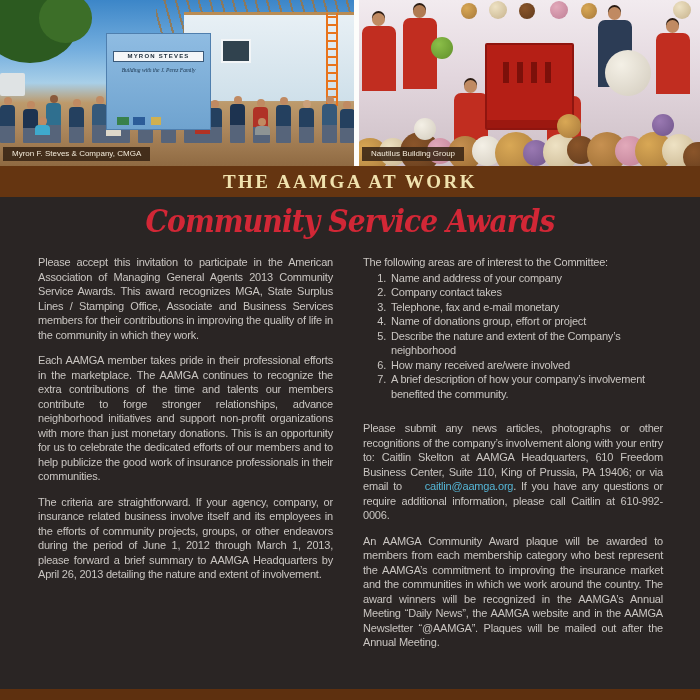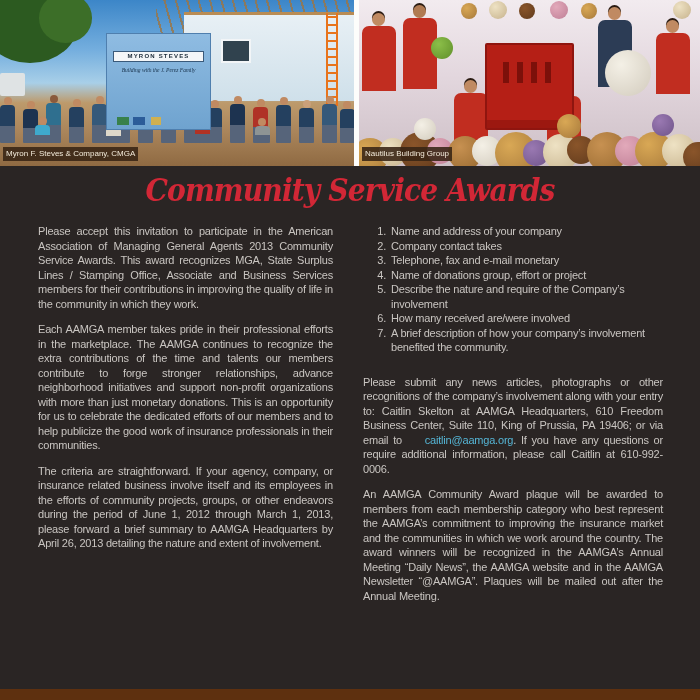--- a/index.html
+++ b/index.html
@@ -59,21 +59,21 @@
   .bear.c  { --c1:#eee2c4; --c2:#c6b28c; }
   .bear.br { --c1:#8a552a; --c2:#603a1c; }
   .bear.pk { --c1:#e2a9ba; --c2:#bf7f96; }
   .bear.tn { --c1:#c79151; --c2:#96682f; }
   .bear.w  { --c1:#f4f0e6; --c2:#d2cbbd; }
   .bear.pu { --c1:#9a79b2; --c2:#6f548a; }
   .bear.gr { --c1:#8cbf49; --c2:#5f8f2a; }
 
   .caption { position:absolute; left:3px; bottom:5px; z-index:5;
              background:rgba(56,36,20,.88); color:#f2ead9;
-             font-size:8px; line-height:14px; padding:0 3px; white-space:nowrap; }
+             font-size:8px; line-height:14px; padding:0 9px; white-space:nowrap; }
 
   
   .band-title { height:31px; line-height:31px; text-align:center;
                 background:var(--c-header-band,#653511);
                 color:var(--c-title-cream,#f0e2ae);
                 font-family:"Liberation Serif",serif; font-weight:bold;
                 font-size:19px; letter-spacing:2.5px; }
   .script-title { height:50px; padding-top:2px; text-align:center;
                 color:var(--c-accent-red,#d22736);
                 font-family:"DejaVu Serif",serif; font-style:italic; font-weight:bold;
@@ -170,35 +170,37 @@
         <i class="bear pk" style="left:56%;top:1px;width:18px;height:18px;"></i>
         <i class="bear g" style="left:65%;top:3px;width:16px;height:16px;"></i>
         <i class="bear c" style="left:92%;top:1px;width:18px;height:18px;"></i>
         <i class="bear w" style="left:72%;top:30%;width:46px;height:46px;"></i>
         <i class="bear gr" style="left:21%;top:22%;width:22px;height:22px;"></i>
       </div>
       <div class="caption">Nautilus Building Group</div>
     </div>
   </div>
 
+  <div class="band-title">THE AAMGA AT WORK</div>
   <div class="script-title">Community Service Awards</div>
 
   <div class="columns">
     <div class="col-left">
       <p>Please accept this invitation to participate in the American Association of Managing General Agents 2013 Community Service Awards. This award recognizes MGA, State Surplus Lines / Stamping Office, Associate and Business Services members for their contributions in improving the quality of life in the community in which they work.</p>
       <p>Each AAMGA member takes pride in their professional efforts in the marketplace. The AAMGA continues to recognize the extra contributions of the time and talents our members contribute to forge stronger relationships, advance neighborhood initiatives and support non-profit organizations with more than just monetary donations. This is an opportunity for us to celebrate the dedicated efforts of our members and to help publicize the good work of insurance professionals in their communities.</p>
       <p>The criteria are straightforward. If your agency, company, or insurance related business involve itself and its employees in the efforts of community projects, groups, or other endeavors during the period of June 1, 2012 through March 1, 2013, please forward a brief summary to AAMGA Headquarters by April 26, 2013 detailing the nature and extent of involvement.</p>
     </div>
     <div class="col-right">
+      <p class="intro">The following areas are of interest to the Committee:</p>
       <ol>
         <li>Name and address of your company</li>
         <li>Company contact takes</li>
         <li>Telephone, fax and e-mail monetary</li>
         <li>Name of donations group, effort or project</li>
-        <li>Describe the nature and require of the Company’s involvement</li>
+        <li>Describe the nature and extent of the Company’s neighborhood</li>
         <li>How many received are/were involved</li>
         <li>A brief description of how your company’s involvement benefited the community.</li>
       </ol>
       <p><span>Please submit any news articles, photographs or other recognitions of the company’s involvement along with your entry to: Caitlin Skelton at AAMGA Headquarters, 610 Freedom Business Center, Suite 110, King of Prussia, PA 19406; or via email to </span><a href="#" class="email-link">caitlin@aamga.org</a><span>. If you have any questions or require additional information, please call Caitlin at 610-992-0006.</span></p>
       <p>An AAMGA Community Award plaque will be awarded to members from each membership category who best represent the AAMGA’s commitment to improving the insurance market and the communities in which we work around the country. The award winners will be recognized in the AAMGA’s Annual Meeting “Daily News”, the AAMGA website and in the AAMGA Newsletter “@AAMGA”. Plaques will be mailed out after the Annual Meeting.</p>
     </div>
   </div>
 
   <div class="bottom-strip"></div>
 </div>

